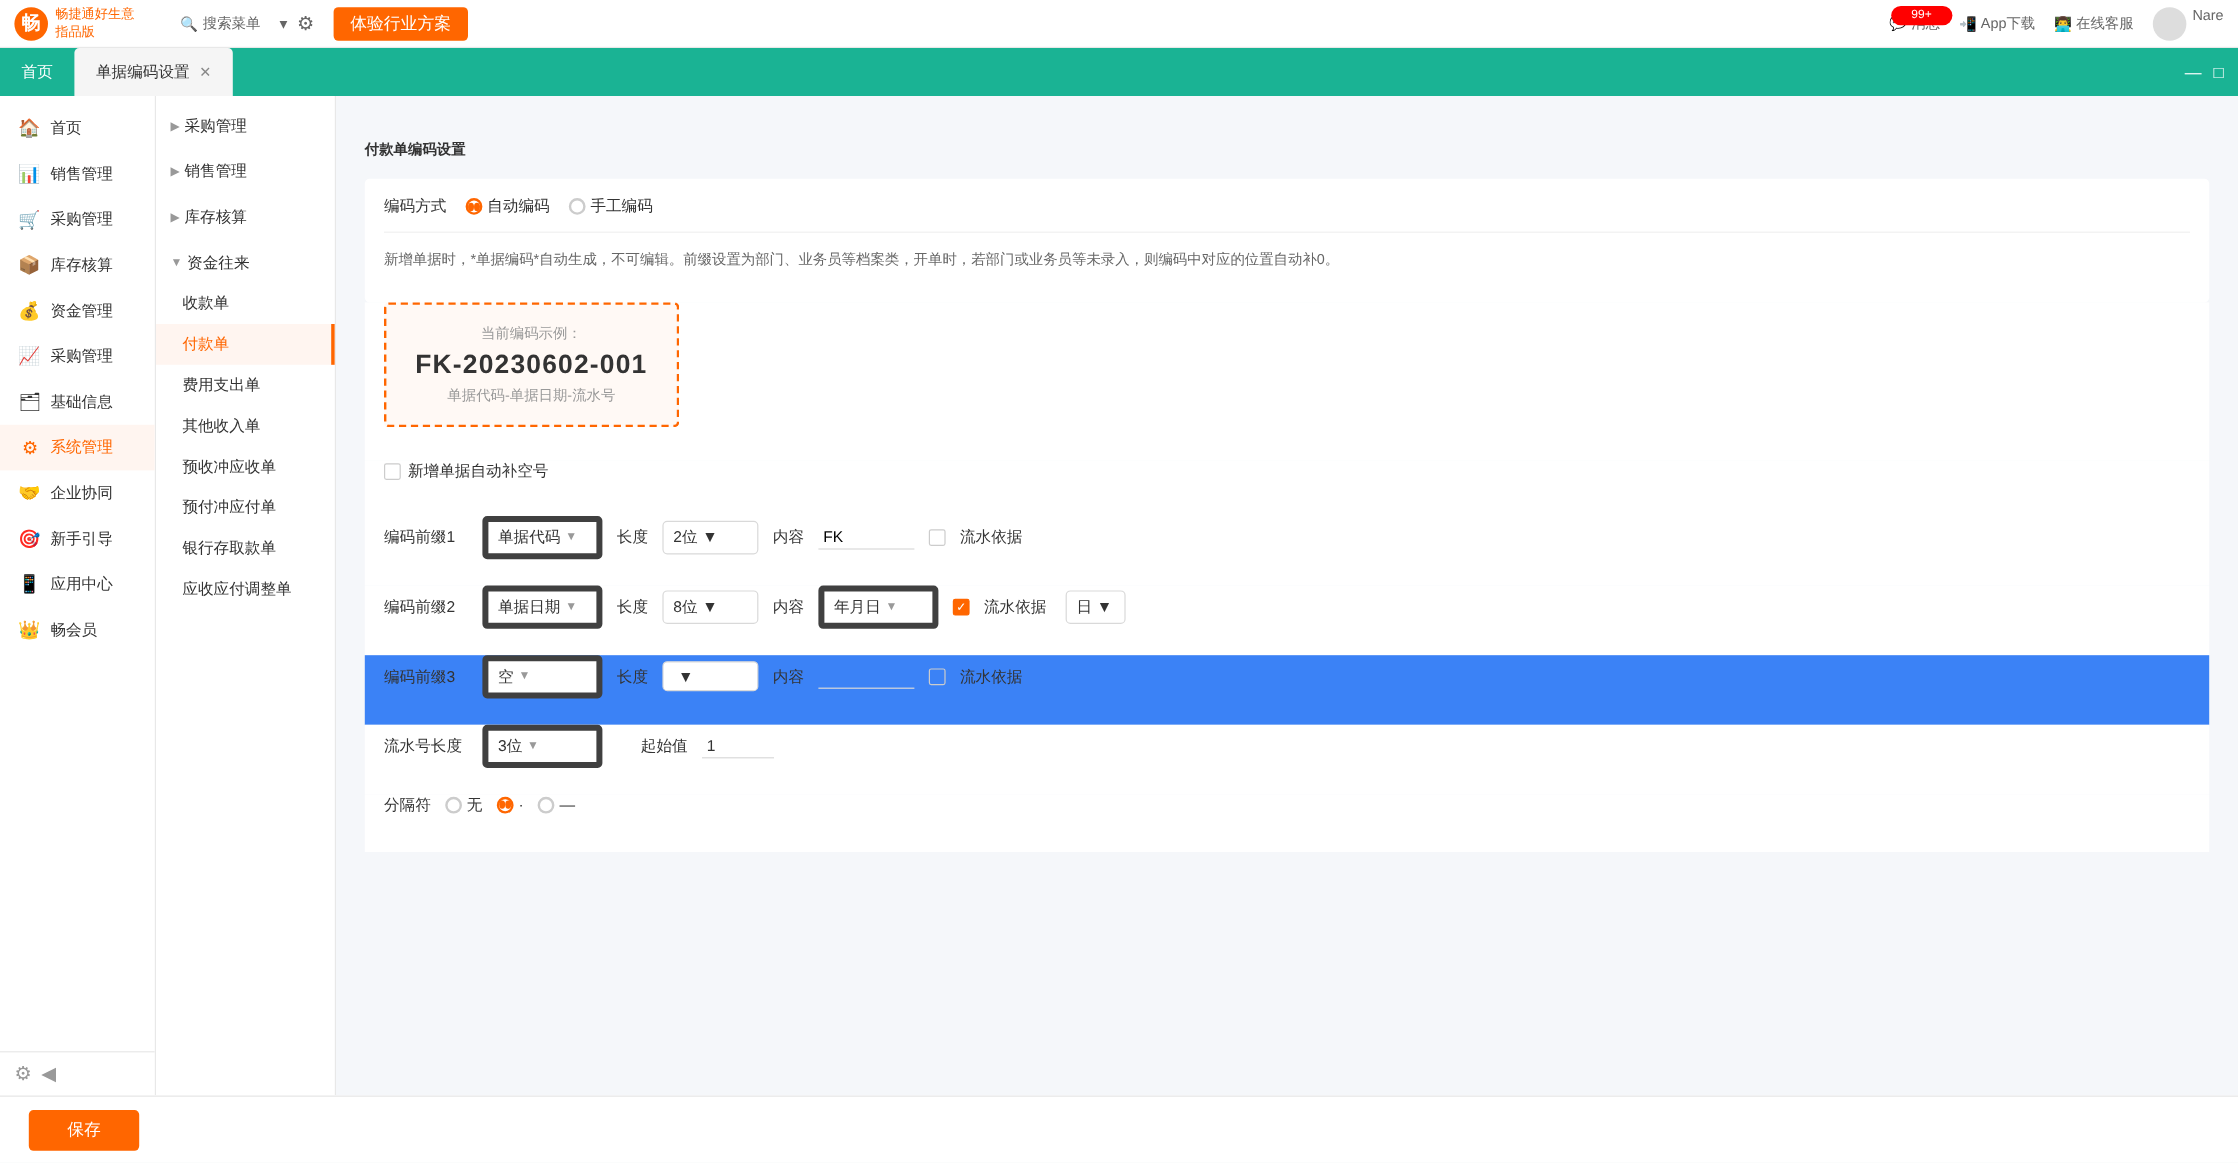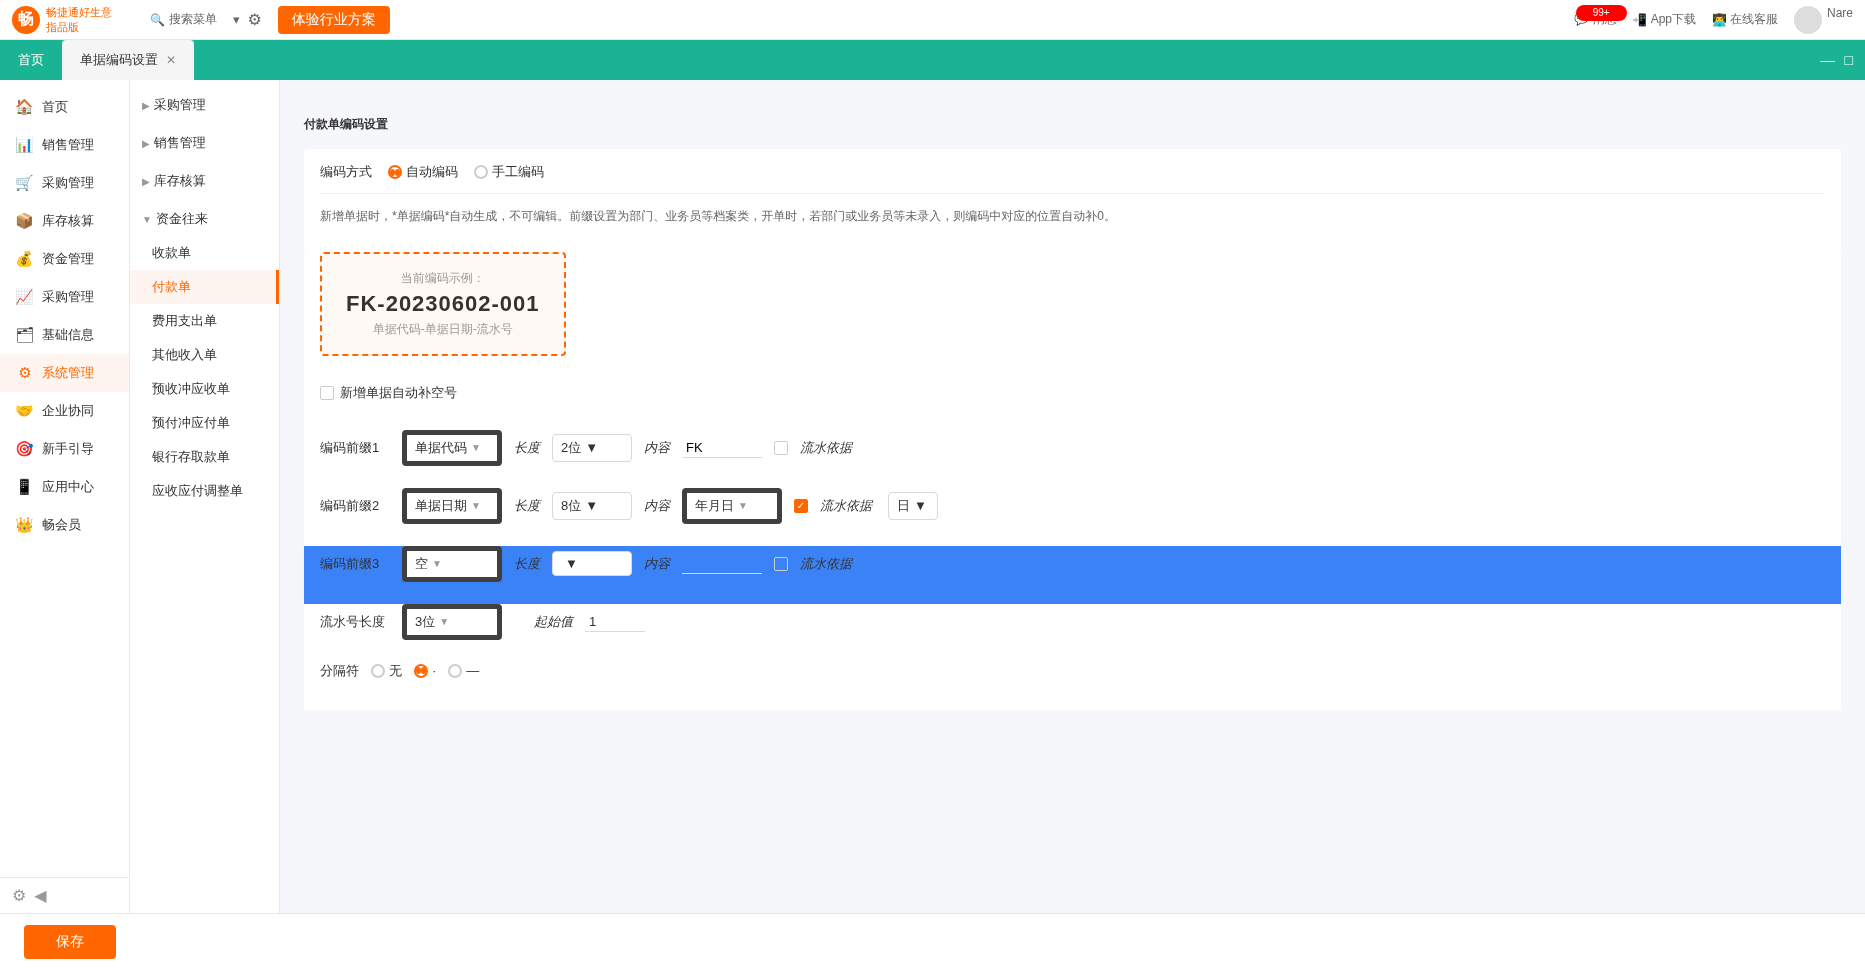--- a/index.html
+++ b/index.html
@@ -62,21 +62,21 @@
     
     .checkbox-row { display: flex; align-items: center; gap: 6px; margin-bottom: 16px; }
     .checkbox-box { width: 14px; height: 14px; border: 1px solid #ccc; border-radius: 2px; cursor: pointer; }
     .checkbox-label { font-size: 13px; color: #333; }
 
     
     .form-row { display: flex; align-items: center; gap: 12px; margin-bottom: 14px; }
     .form-label { width: 70px; font-size: 13px; color: #333; flex-shrink: 0; }
     .form-select { display: flex; align-items: center; border: 5px solid #404040; border-radius: 4px; padding: 4px 8px; background: #fff; cursor: pointer; gap: 4px; min-width: 100px; font-size: 13px; }
     .form-select .arrow { color: #999; font-size: 10px; }
-    .form-text-label { font-size: 13px; color: #333; font-style: italic; }
+    .form-text-label { font-size: 13px; color: #333; }
     .form-input { border: none; border-bottom: 1px solid #d9d9d9; outline: none; font-size: 13px; padding: 2px 4px; width: 60px; background: transparent; color: #333; }
     .form-input::placeholder { color: #bbb; }
     .length-select { display: flex; align-items: center; border: 1px solid #d9d9d9; border-radius: 4px; padding: 4px 8px; background: #fff; cursor: pointer; gap: 4px; min-width: 80px; font-size: 13px; }
     .content-input { border: none; border-bottom: 1px solid #d9d9d9; outline: none; width: 80px; font-size: 13px; padding: 2px 4px; background: transparent; }
     .checkbox-inline { width: 14px; height: 14px; border: 1px solid #ccc; border-radius: 2px; cursor: pointer; flex-shrink: 0; }
     .checkbox-inline.checked { background: #f60; border-color: #f60; display: flex; align-items: center; justify-content: center; color: #fff; font-size: 10px; }
 
     
     .separator-row { display: flex; align-items: center; gap: 12px; margin-bottom: 14px; }
     .separator-label { font-size: 13px; color: #333; }

